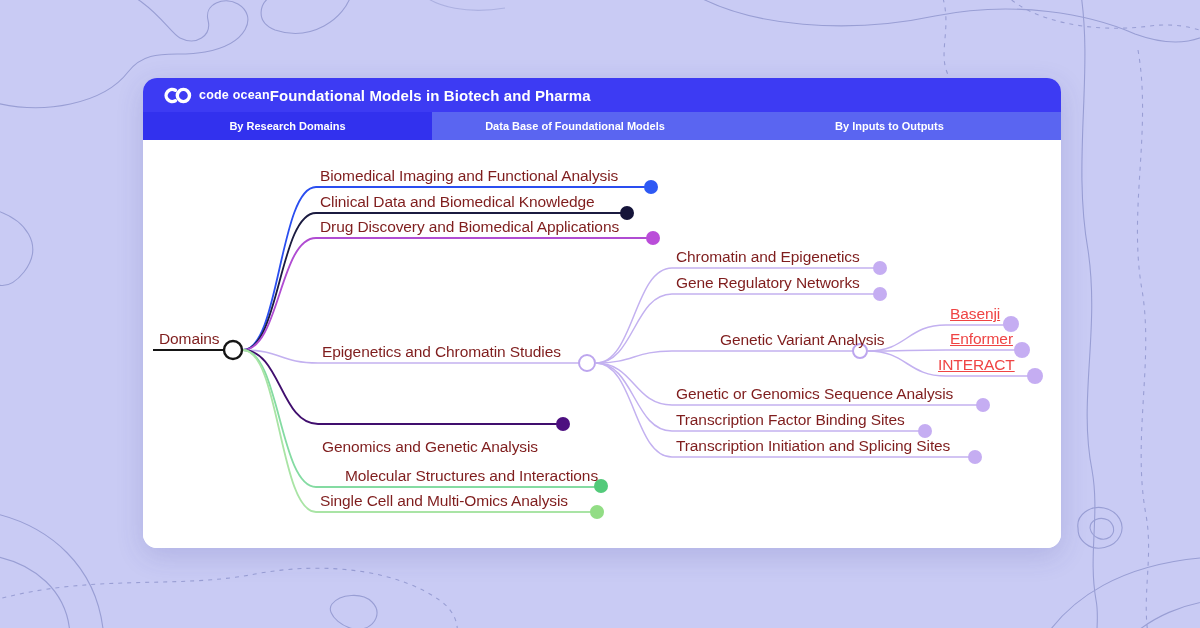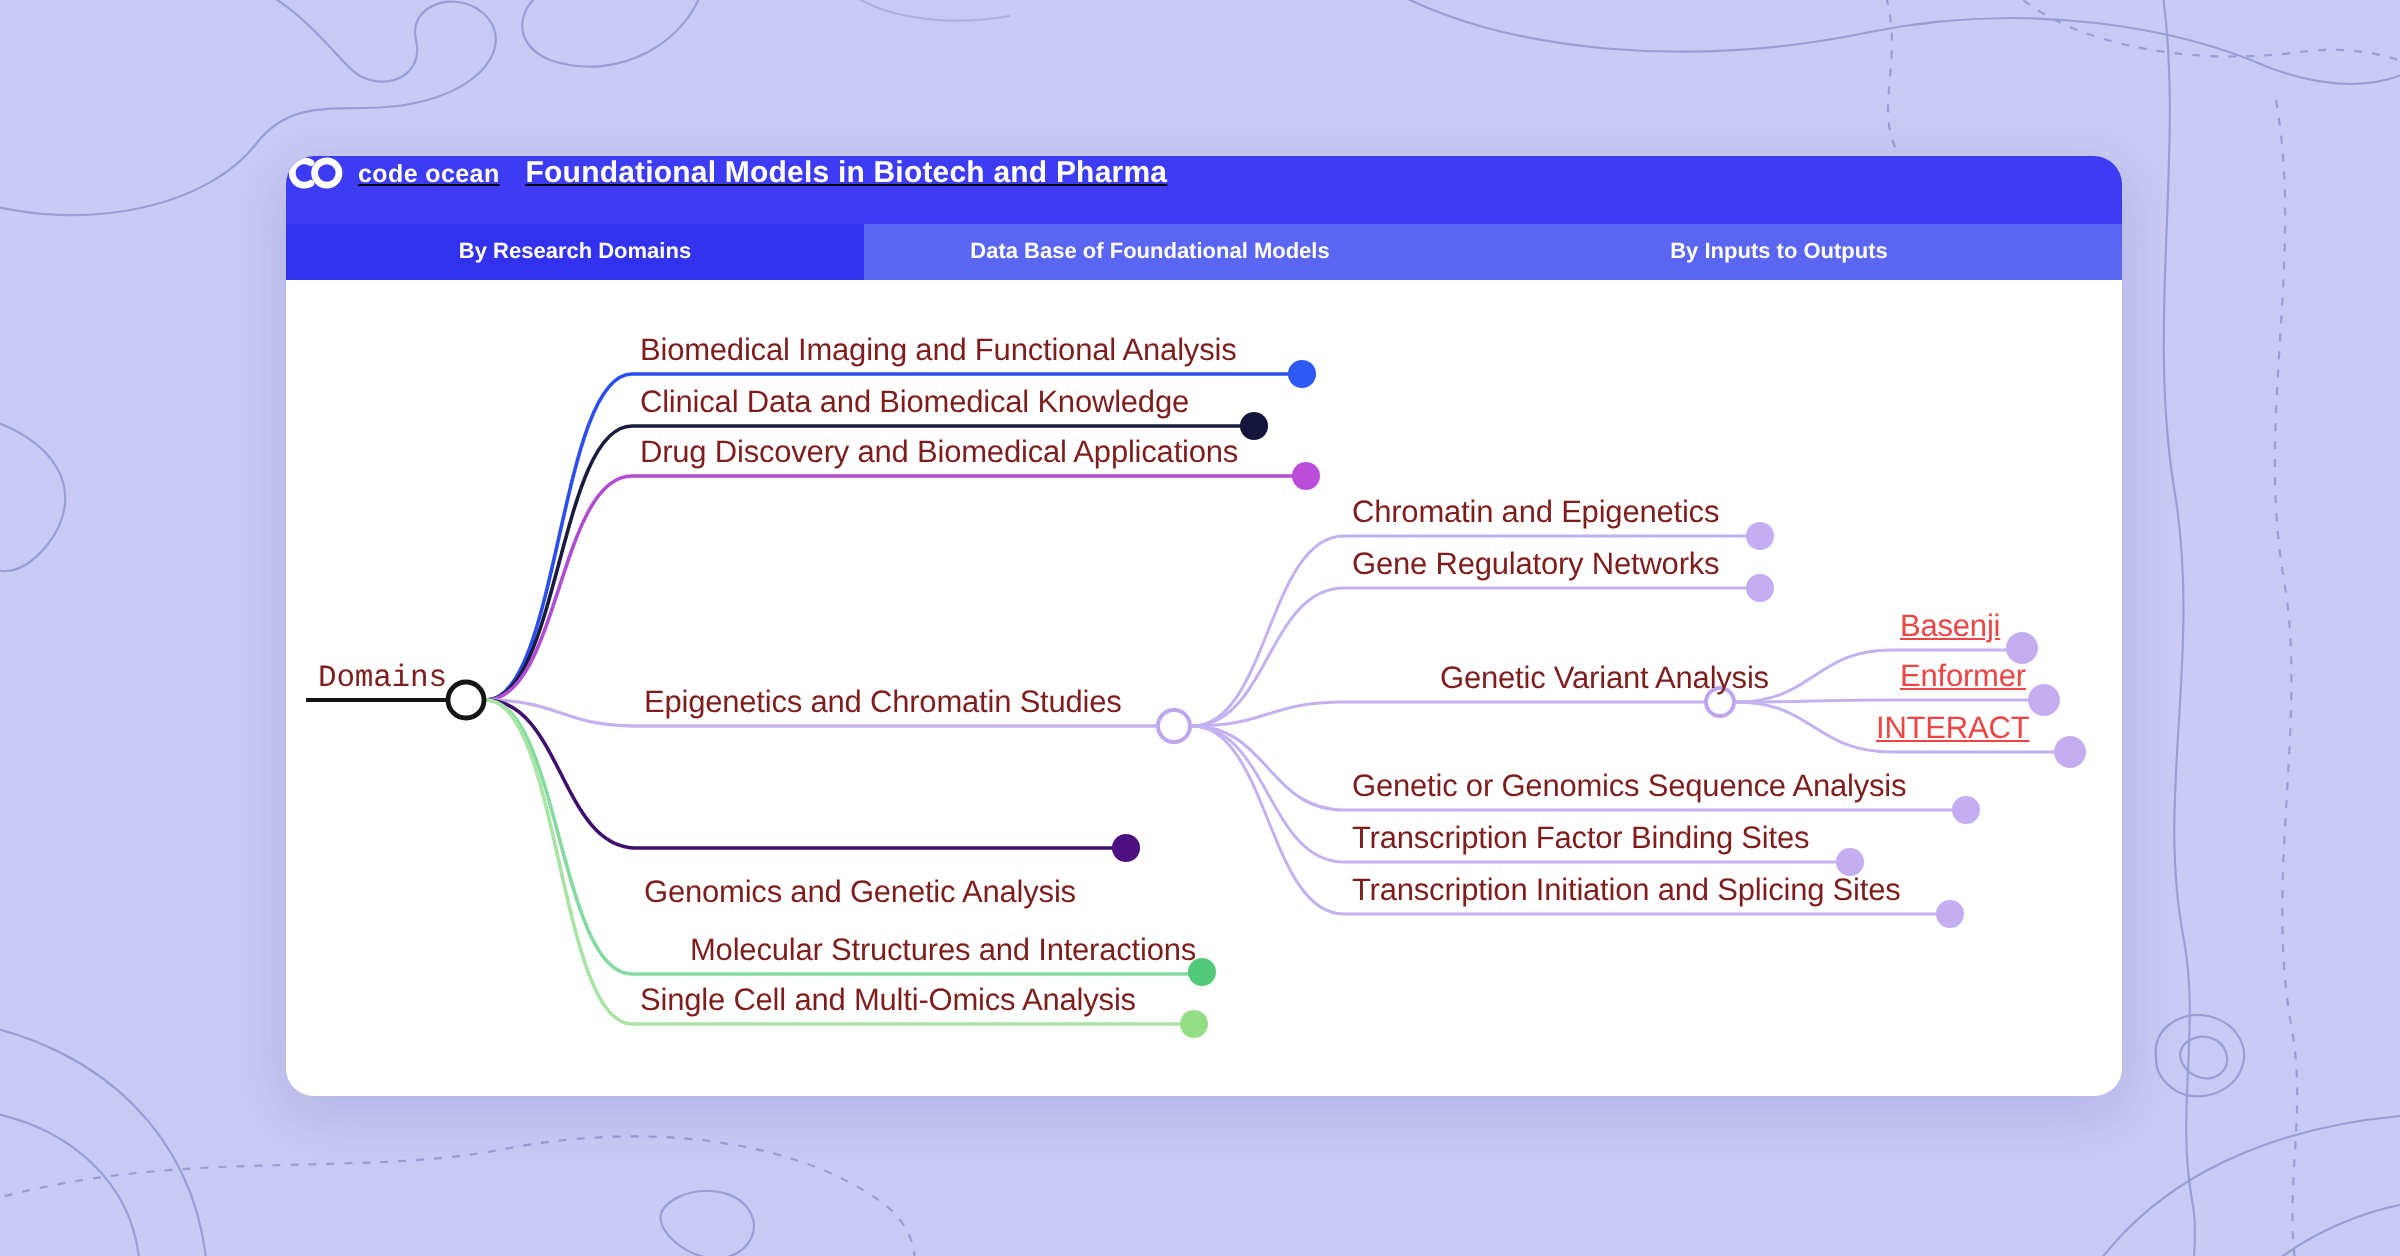--- a/index.html
+++ b/index.html
@@ -8,26 +8,26 @@
     background:#c9cbf4;
     font-family:"Liberation Sans", sans-serif;
   }
   #contours{position:absolute;inset:0;}
   .card{
     position:absolute;left:143px;top:78px;width:918px;height:470px;
     background:#ffffff;border-radius:14px;overflow:hidden;
     box-shadow:0 8px 28px rgba(50,50,140,0.16);
   }
   .card-header{
-    height:34px;background:#3d3bf3;display:flex;align-items:flex-start;
-    padding:0 0 0 0;box-sizing:border-box;text-decoration:underline;
+    height:34px;background:#3d3bf3;display:flex;align-items:center;
+    padding:0 0 0 20px;box-sizing:border-box;
   }
   .logo{display:flex;align-items:center;gap:7px;}
   .logo-text{color:#ffffff;font-size:12.5px;font-weight:600;letter-spacing:.2px;}
-  .card-title{color:#ffffff;font-size:15px;font-weight:700;margin-left:13px;letter-spacing:.1px;}
+  .card-title{color:#ffffff;font-size:15px;font-weight:700;margin-left:0;letter-spacing:.1px;}
   .tab-row{height:28px;display:flex;}
   .tab{
     display:flex;align-items:center;justify-content:center;
     color:#ffffff;font-size:11px;font-weight:600;background:#5a65f1;
     box-sizing:border-box;cursor:pointer;
   }
   .tab.active{background:#3231ee;font-weight:700;}
   .tab:nth-child(1){flex:0 0 289px;}
   .tab:nth-child(2){flex:0 0 286px;}
   .tab:nth-child(3){flex:0 0 343px;}
@@ -119,21 +119,21 @@
           <circle cx="717" cy="211" r="7" fill="#ffffff" stroke="#bda6ee" stroke-width="2"></circle>
           <circle cx="840" cy="265" r="7" fill="#c5adf2"></circle>
           <circle cx="782" cy="291" r="7" fill="#c5adf2"></circle>
           <circle cx="832" cy="317" r="7" fill="#c5adf2"></circle>
           <circle cx="868" cy="184" r="8" fill="#c5adf2"></circle>
           <circle cx="879" cy="210" r="8" fill="#c5adf2"></circle>
           <circle cx="892" cy="236" r="8" fill="#c5adf2"></circle>
         </g>
       </svg>
     <div id="tree-labels">
-        <div class="tree-label" style="left: 16px; top: 189px; font-family: Liberation Mono, monospace;">Domains</div>
+        <div class="tree-label" style="left: 16px; top: 189px;">Domains</div>
         <div class="tree-label" style="left: 177px; top: 26px;">Biomedical Imaging and Functional Analysis</div>
         <div class="tree-label" style="left: 177px; top: 52px;">Clinical Data and Biomedical Knowledge</div>
         <div class="tree-label" style="left: 177px; top: 77px;">Drug Discovery and Biomedical Applications</div>
         <div class="tree-label" style="left: 179px; top: 202px;">Epigenetics and Chromatin Studies</div>
         <div class="tree-label" style="left: 179px; top: 263px; margin-top: 34px;">Genomics and Genetic Analysis</div>
         <div class="tree-label" style="left: 177px; top: 326px; margin-left: 25px;">Molecular Structures and Interactions</div>
         <div class="tree-label" style="left: 177px; top: 351px;">Single Cell and Multi-Omics Analysis</div>
         <div class="tree-label" style="left: 533px; top: 107px;">Chromatin and Epigenetics</div>
         <div class="tree-label" style="left: 533px; top: 133px;">Gene Regulatory Networks</div>
         <div class="tree-label" style="left: 560px; top: 190px; margin-left: 17px;">Genetic Variant Analysis</div>

